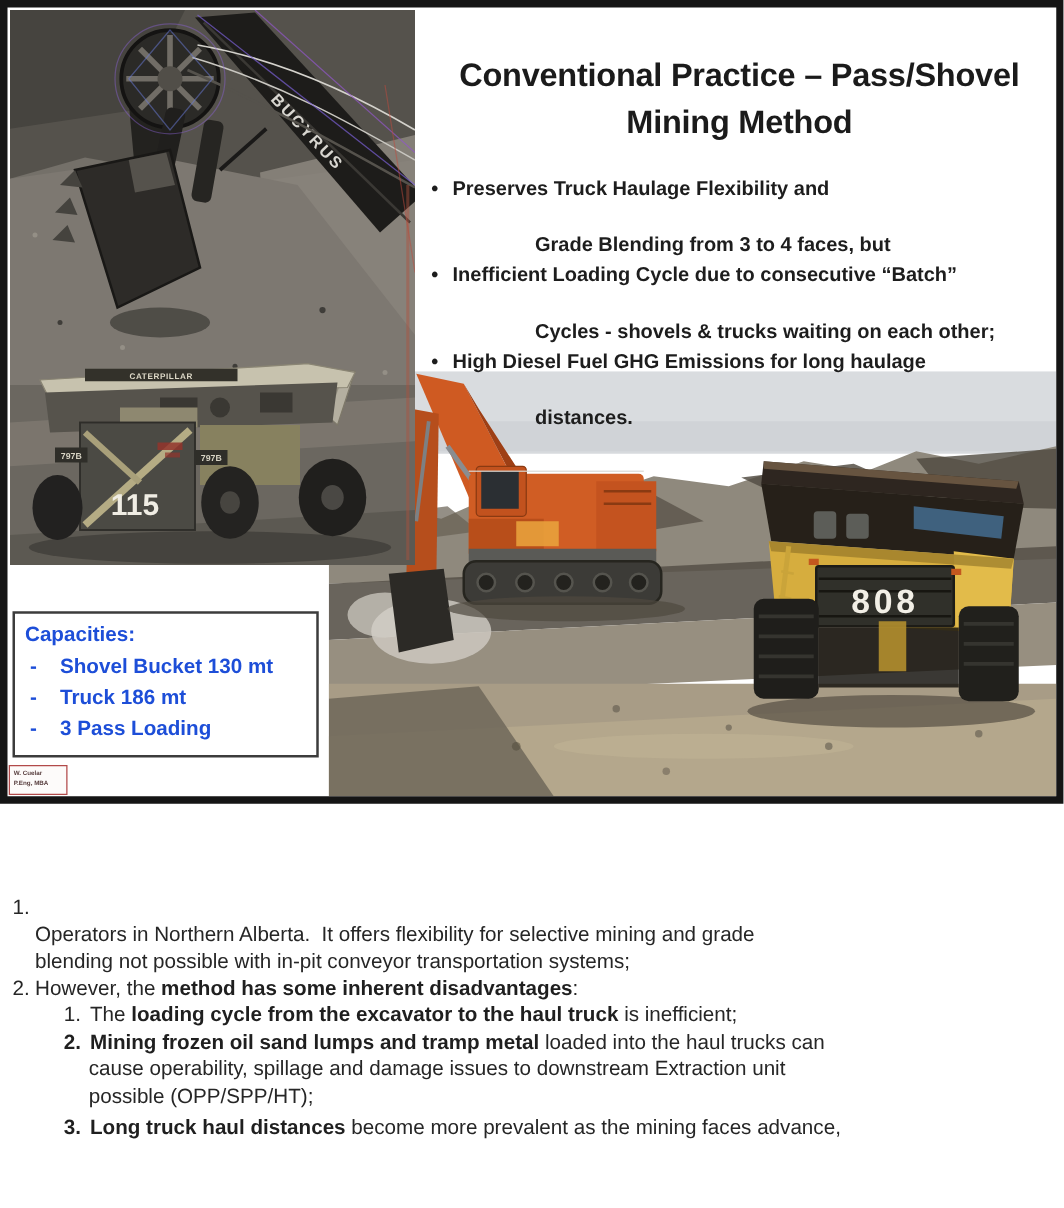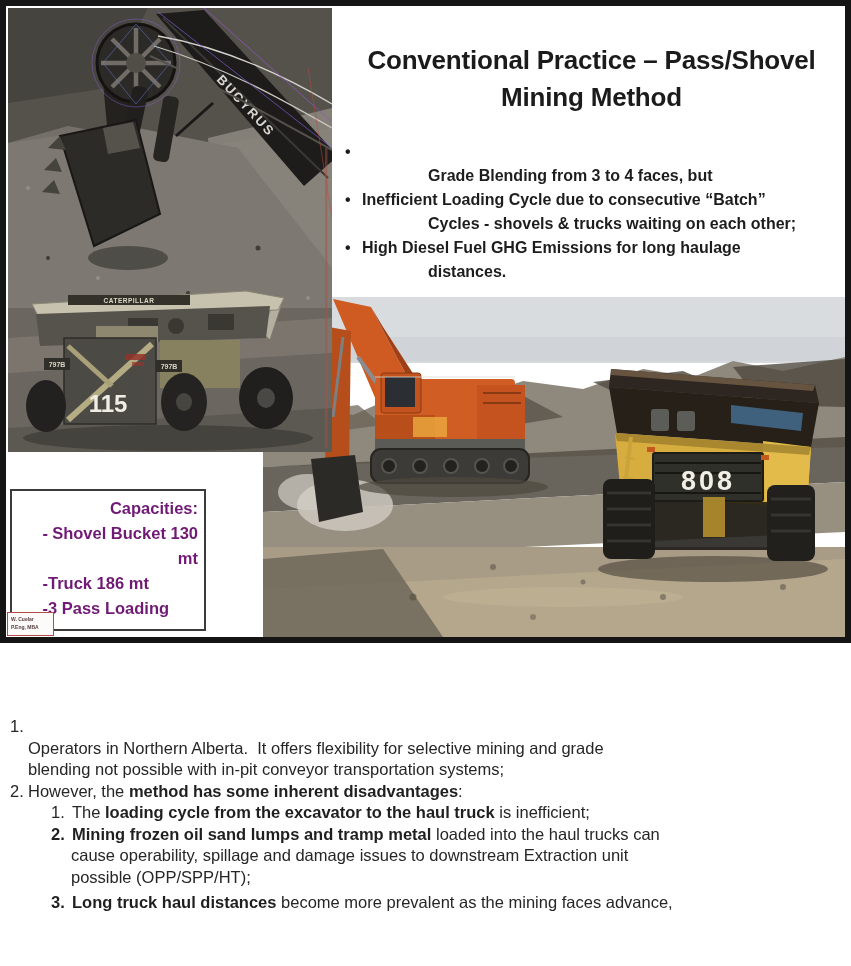--- a/index.html
+++ b/index.html
@@ -11,25 +11,25 @@
                border:6px solid #151515;box-sizing:border-box;z-index:60;pointer-events:none;}
   .photo-left{position:absolute;left:8px;top:8px;width:324px;height:444px;z-index:20;display:block;}
   .photo-right{position:absolute;left:263px;top:297px;width:582px;height:340px;z-index:10;display:block;}
   
   .title-block{position:absolute;left:338px;top:42px;width:507px;z-index:30;
                text-align:center;font-weight:bold;font-size:26px;line-height:37px;color:#1b1b1b;letter-spacing:-0.2px;}
   .bullets{position:absolute;left:338px;top:140px;width:512px;z-index:30;
            font-weight:bold;font-size:16px;line-height:24px;color:#1d1d1d;}
   .b-row{display:flex;}
   .b-dot{flex:0 0 24px;padding-left:7px;box-sizing:border-box;}
-  .b-cont{padding-left:90px;}
-  
-  .cap-box{position:absolute;left:10px;top:489px;width:196px;z-index:30;background:#ffffff;
+  .b-cont{padding-left:90px;margin-top:21px;}
+  
+  .cap-box{position:absolute;left:10px;top:489px;width:245px;z-index:30;background:#ffffff;
            border:2.5px solid #3c3c3c;box-sizing:border-box;padding:5px 6px 8px 8px;
-           font-weight:bold;font-size:16.5px;line-height:25px;color:#701a75;text-align:right;}
+           font-weight:bold;font-size:16.5px;line-height:25px;color:#1d4ed8;}
   .cap-row{display:flex;}
   .cap-dash{flex:0 0 28px;padding-left:4px;box-sizing:border-box;}
   
   .attr-box{position:absolute;left:7px;top:612px;width:47px;height:24px;z-index:30;background:#fdfbfa;
             border:1.5px solid #b24a4a;box-sizing:border-box;padding:2px 3px;
             font-size:5px;line-height:8px;color:#5a4040;font-weight:bold;}
   
   .notes{position:absolute;left:10px;top:716px;width:828px;font-size:16.5px;line-height:21.5px;color:#262626;}
   .notes b{font-weight:bold;color:#1f1f1f;}
   .n-line{display:flex;}
@@ -216,20 +216,21 @@
     </svg>
 
     <div class="title-block">
       <div>Conventional Practice – Pass/Shovel</div>
       <div>Mining Method</div>
     </div>
 
     <div class="bullets">
       <div class="b-row">
         <span class="b-dot">•</span>
+        <span>Preserves Truck Haulage Flexibility and</span>
       </div>
       <div class="b-cont">Grade Blending from 3 to 4 faces, but</div>
       <div class="b-row">
         <span class="b-dot">•</span>
         <span>Inefficient Loading Cycle due to consecutive “Batch”</span>
       </div>
       <div class="b-cont">Cycles - shovels &amp; trucks waiting on each other;</div>
       <div class="b-row">
         <span class="b-dot">•</span>
         <span>High Diesel Fuel GHG Emissions for long haulage</span>

